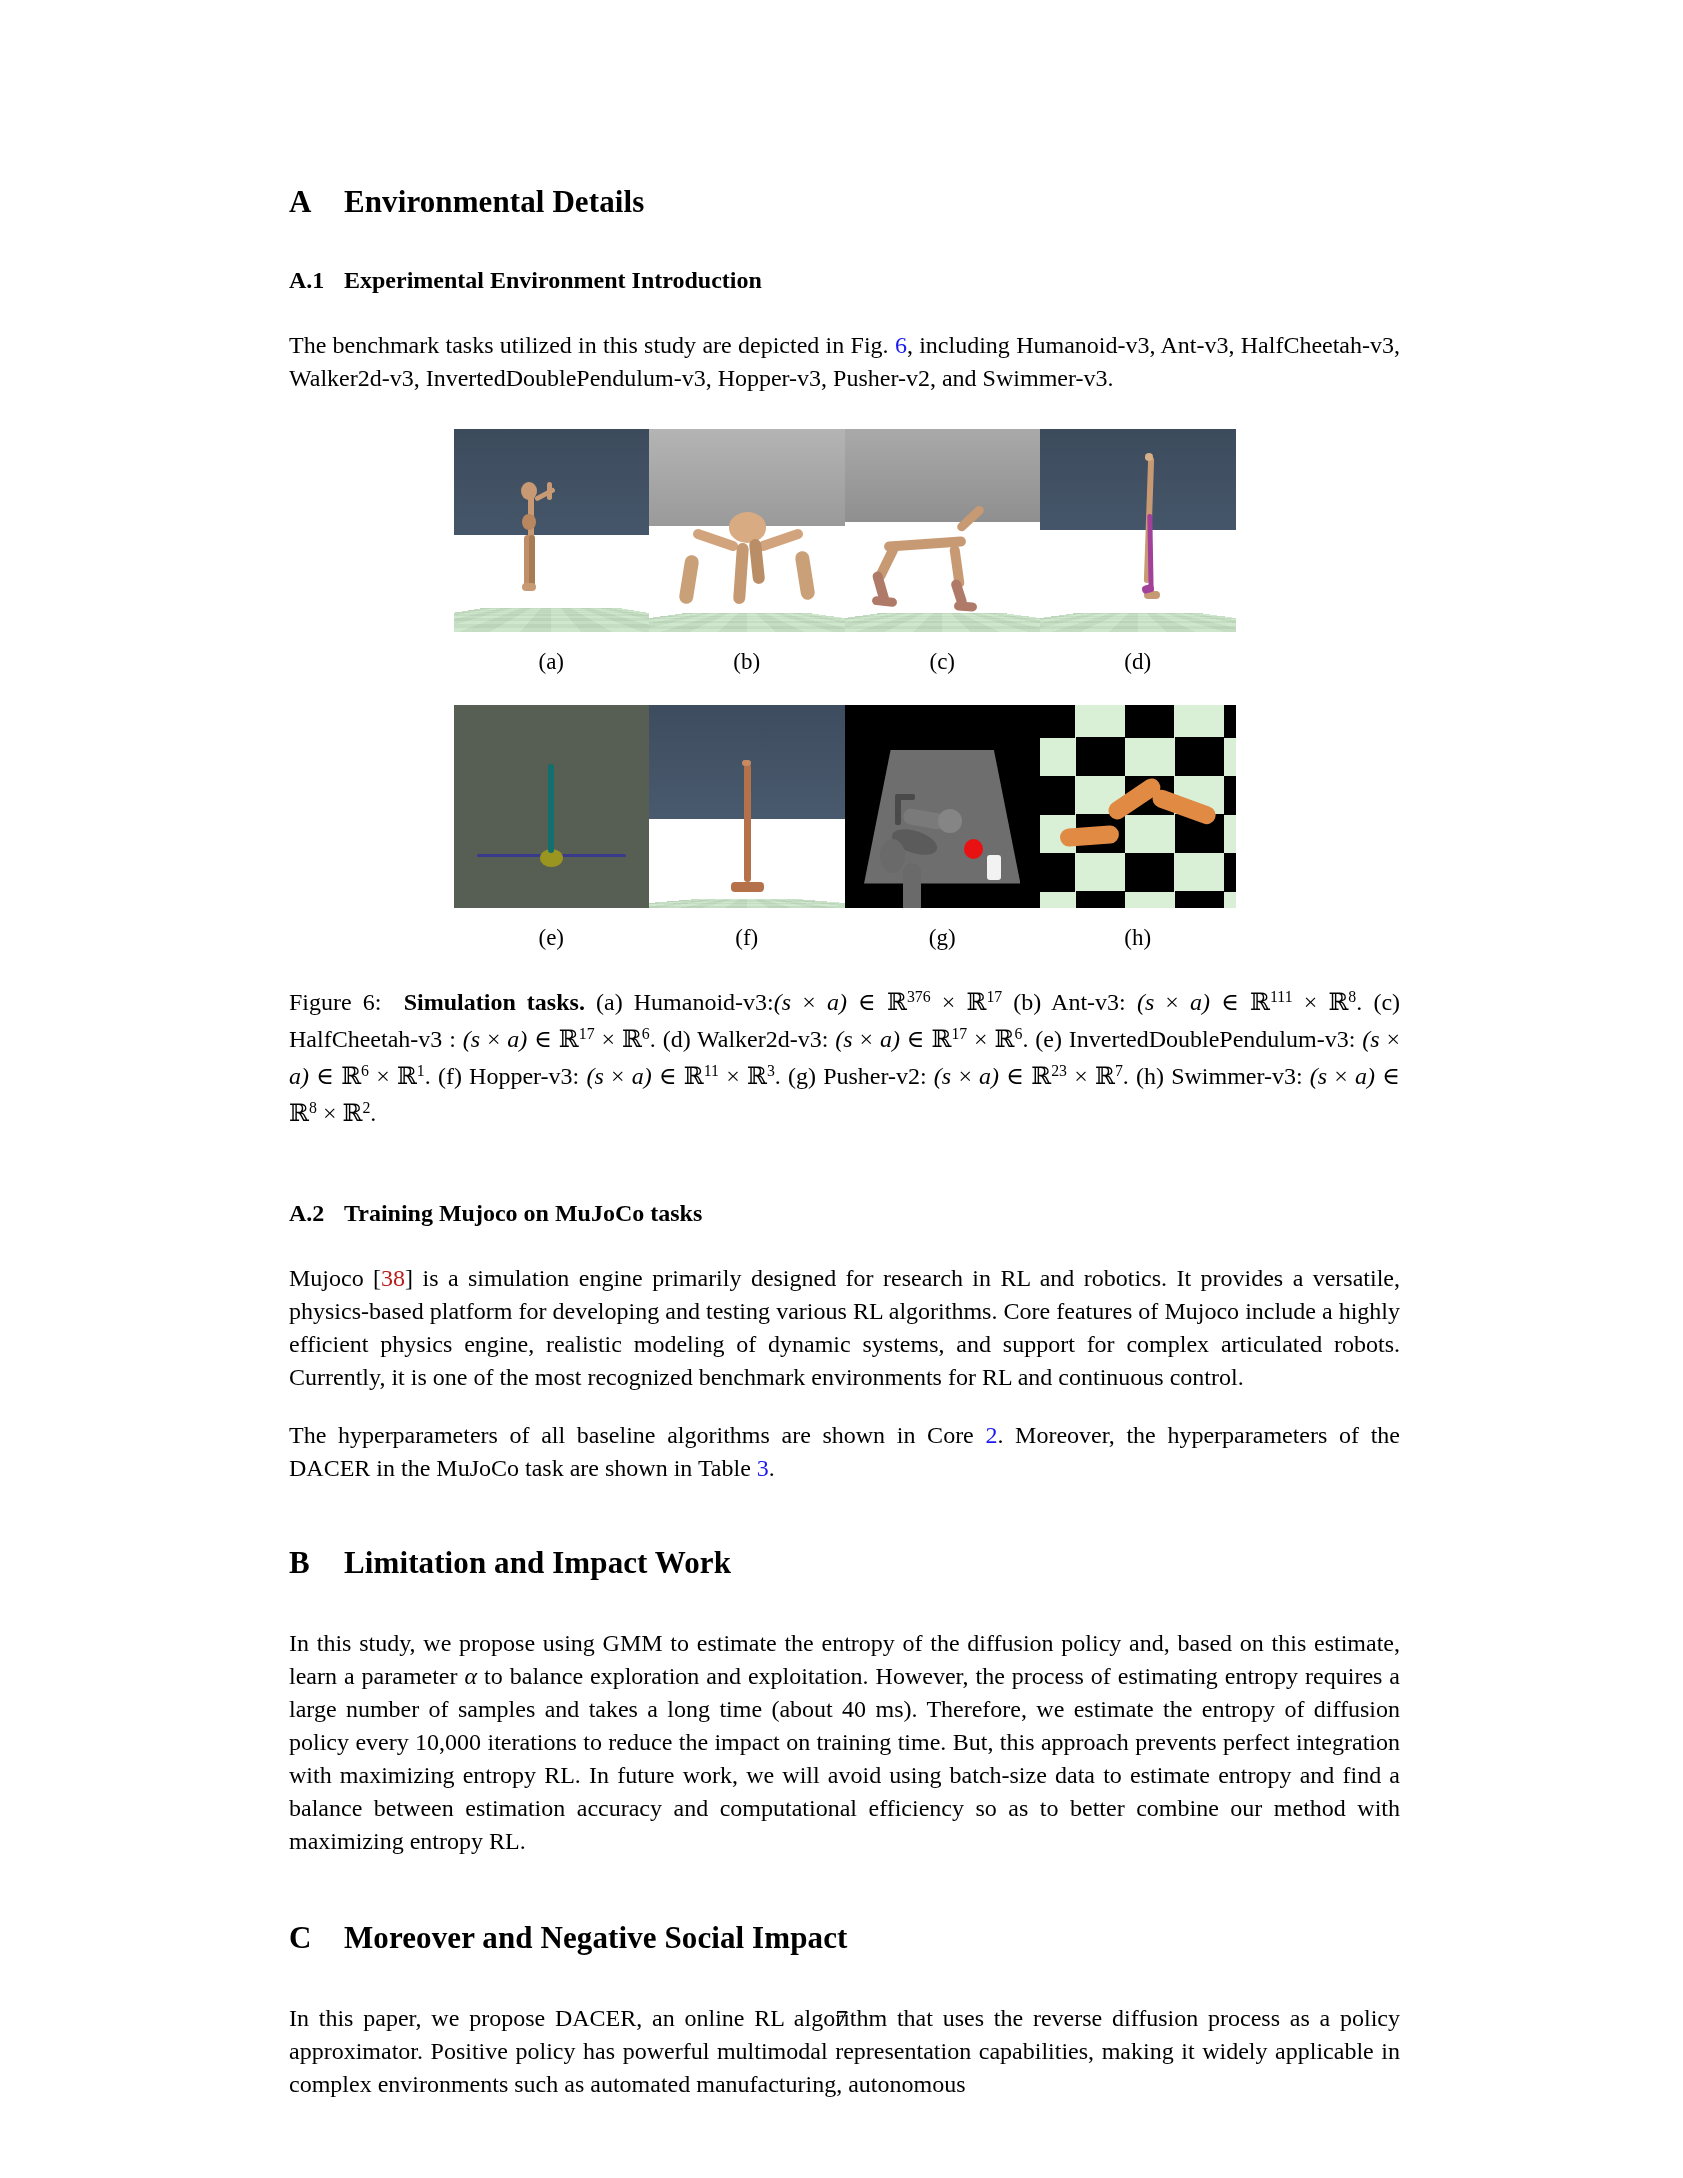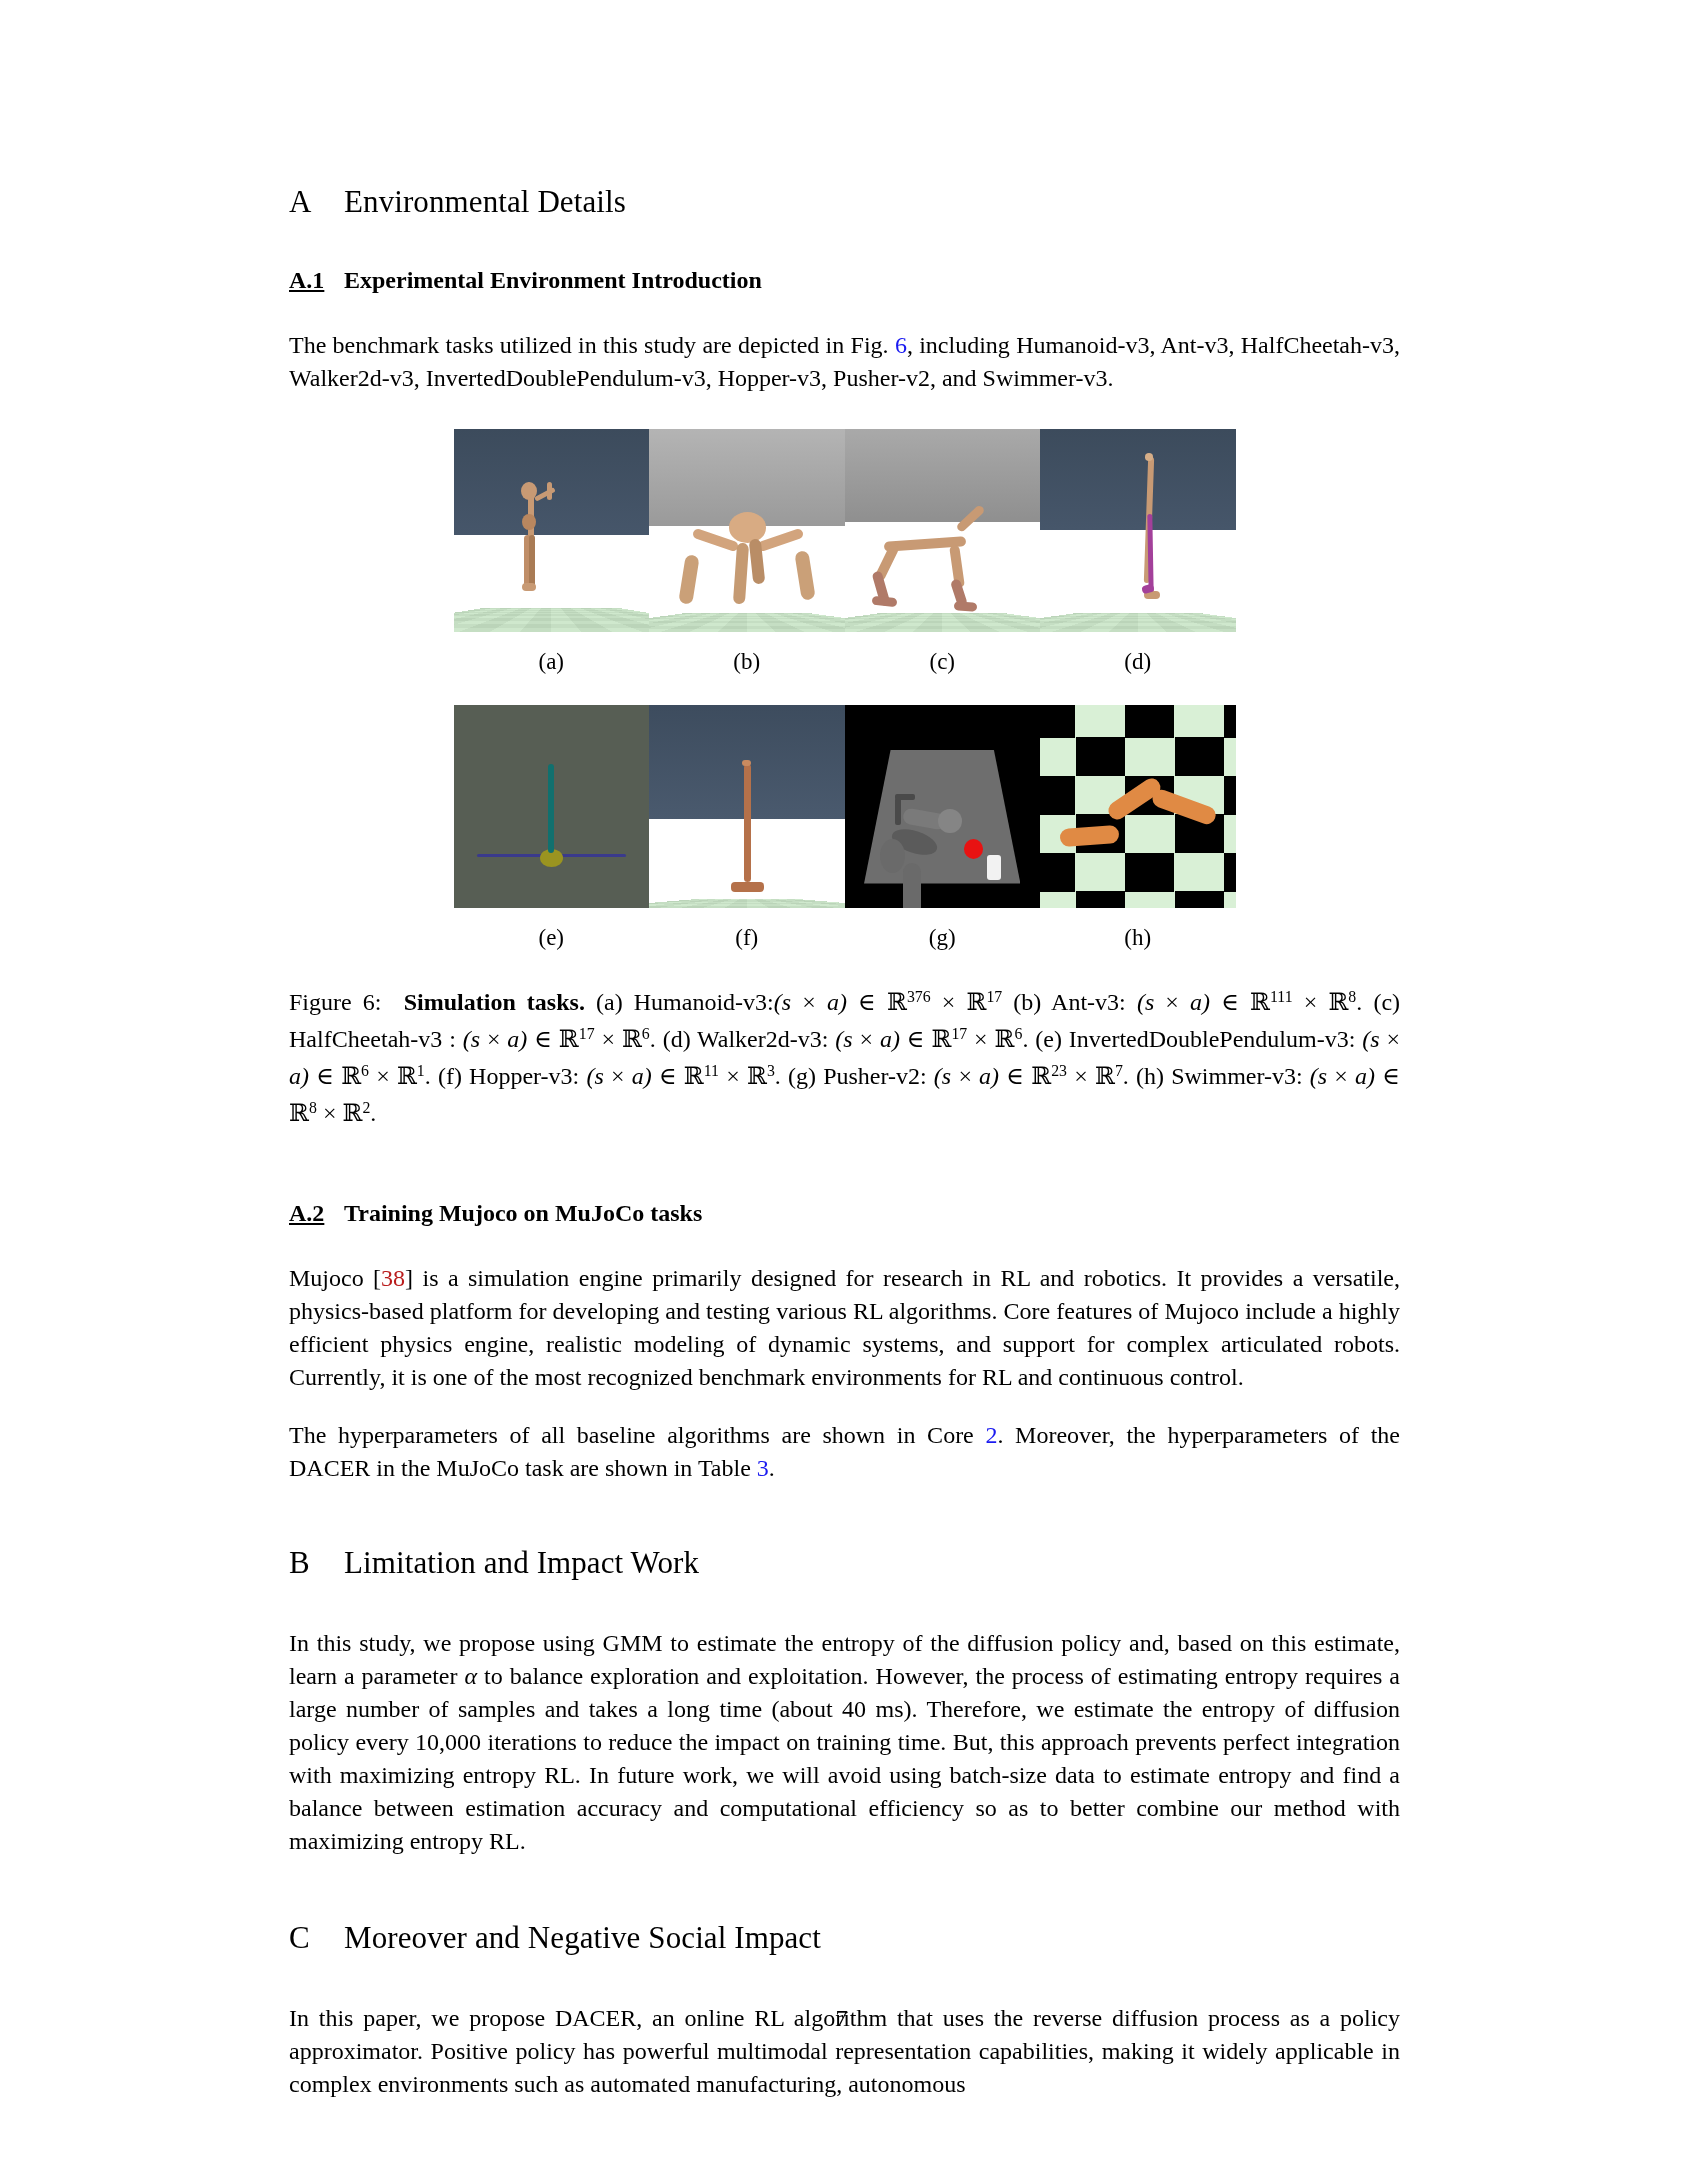--- a/index.html
+++ b/index.html
@@ -26,34 +26,34 @@
   .content {
     position: absolute;
     left: 289px;
     top: 183px;
     width: 1111px;
   }
 
   
   h1.sec {
     font-size: 31px;
-    font-weight: normal;
+    font-weight: bold;
     margin: 0 0 0 0;
     letter-spacing: 0.1px;
     line-height: 1.2;
   }
   h1.sec .num { display: inline-block; width: 55px; }
 
   h2.subsec {
     font-size: 24px;
     font-weight: bold;
     margin: 0;
     line-height: 1.2;
   }
-  h2.subsec .num { display: inline-block; width: 55px; text-decoration: underline; }
+  h2.subsec .num { display: inline-block; width: 55px; }
 
   p.body {
     font-size: 24px;
     line-height: 33px;
     margin: 0;
     text-align: justify;
     text-justify: inter-word;
     hyphens: none;
   }
 

